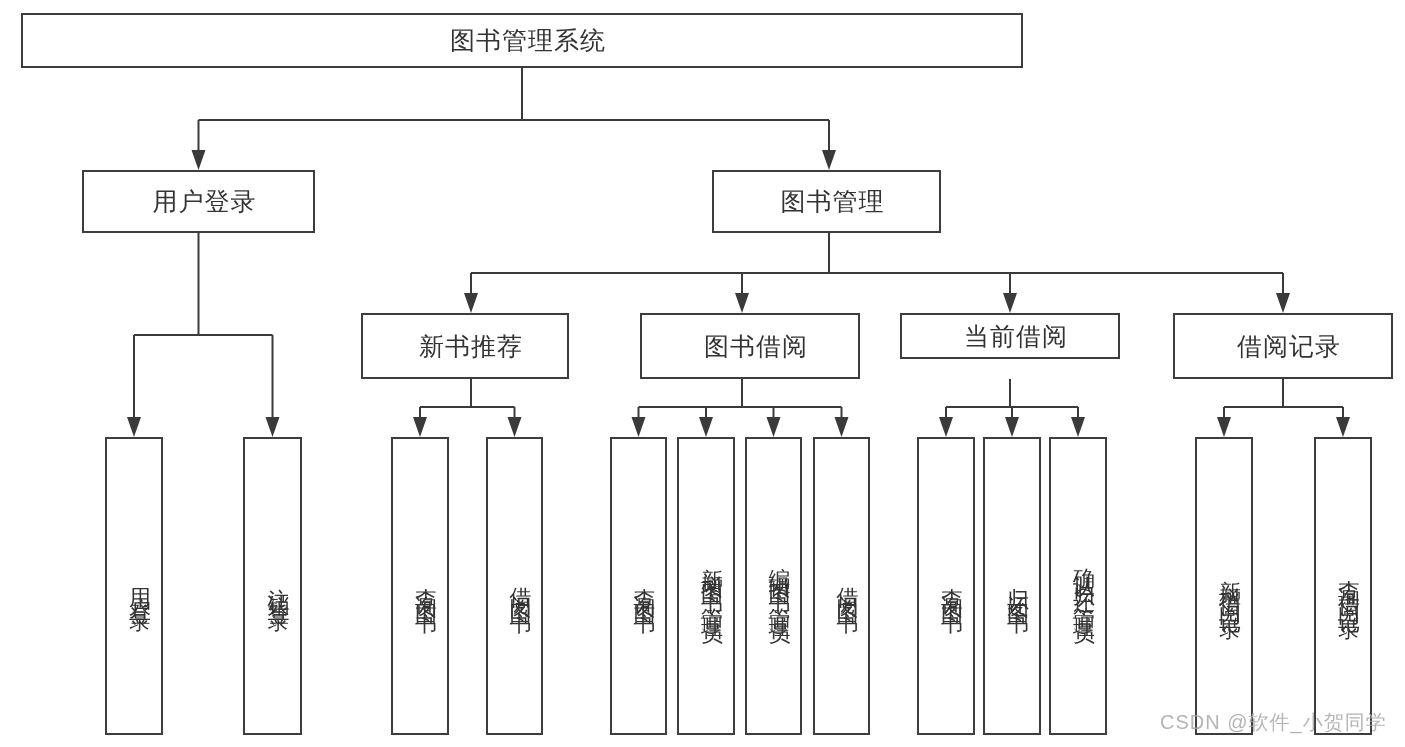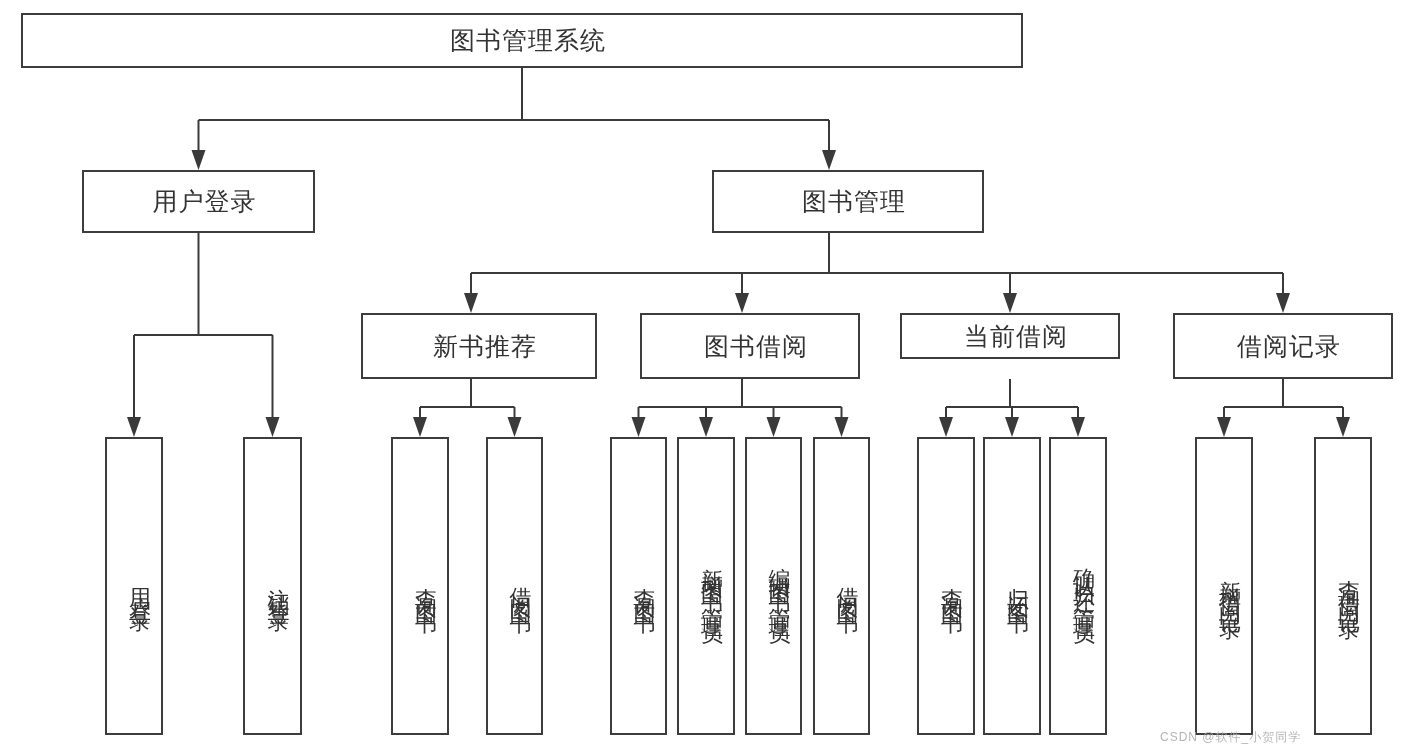--- a/index.html
+++ b/index.html
@@ -37,22 +37,22 @@
     writing-mode: vertical-lr;
     text-orientation: mixed;
     font-size: 22px;
     line-height: 1;
     letter-spacing: 8px;
     white-space: nowrap;
   }
   .watermark {
     position: absolute;
     left: 1160px;
-    top: 729px;
-    font-size: 12px;
+    top: 709px;
+    font-size: 20px;
     letter-spacing: 1px;
     color: var(--watermark, #a8a8a8);
     opacity: 0.85;
     z-index: 5;
     white-space: nowrap;
   }
 </style>
 </head>
 <body>
 
@@ -127,25 +127,25 @@
     </g>
   </svg>
 
   <div class="box" style="left:21px; top:13px; width:1002px; height:55px;">
     <span class="h-label">图书管理系统</span>
   </div>
 
   <div class="box" style="left:82px; top:170px; width:233px; height:63px;">
     <span class="h-label">用户登录</span>
   </div>
-  <div class="box" style="left:712px; top:170px; width:272px; height:63px;">
+  <div class="box" style="left:712px; top:170px; width:229px; height:63px;">
     <span class="h-label">图书管理</span>
   </div>
 
-  <div class="box" style="left:361px; top:313px; width:236px; height:66px;justify-content:center;">
+  <div class="box" style="left:361px; top:313px; width:208px; height:66px;justify-content:center;">
     <span class="h-label">新书推荐</span>
   </div>
   <div class="box" style="left:632px; top:313px; width:220px; height:66px;margin-left:8px;">
     <span class="h-label">图书借阅</span>
   </div>
   <div class="box" style="left:900px; top:313px; width:220px; height:46px;">
     <span class="h-label">当前借阅</span>
   </div>
   <div class="box" style="left:1173px; top:313px; width:220px; height:66px;">
     <span class="h-label">借阅记录</span>

